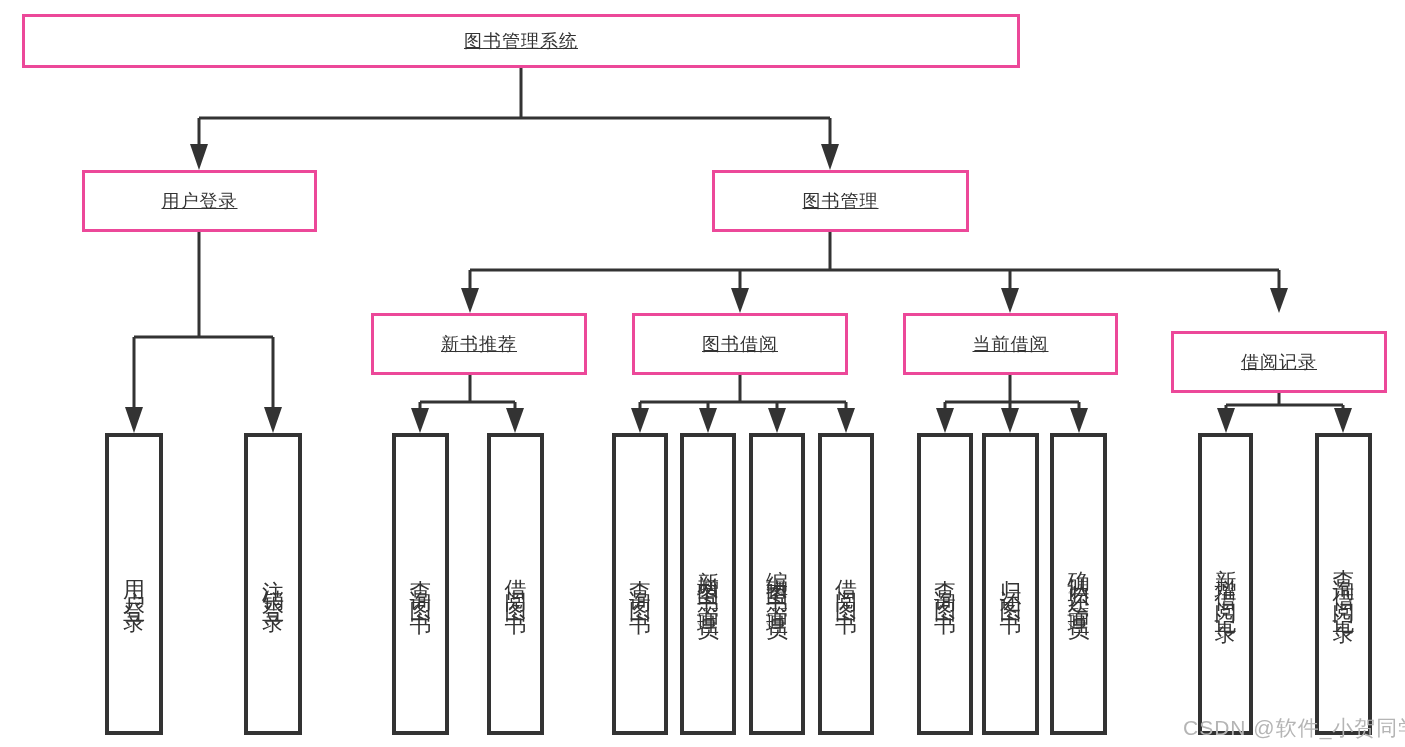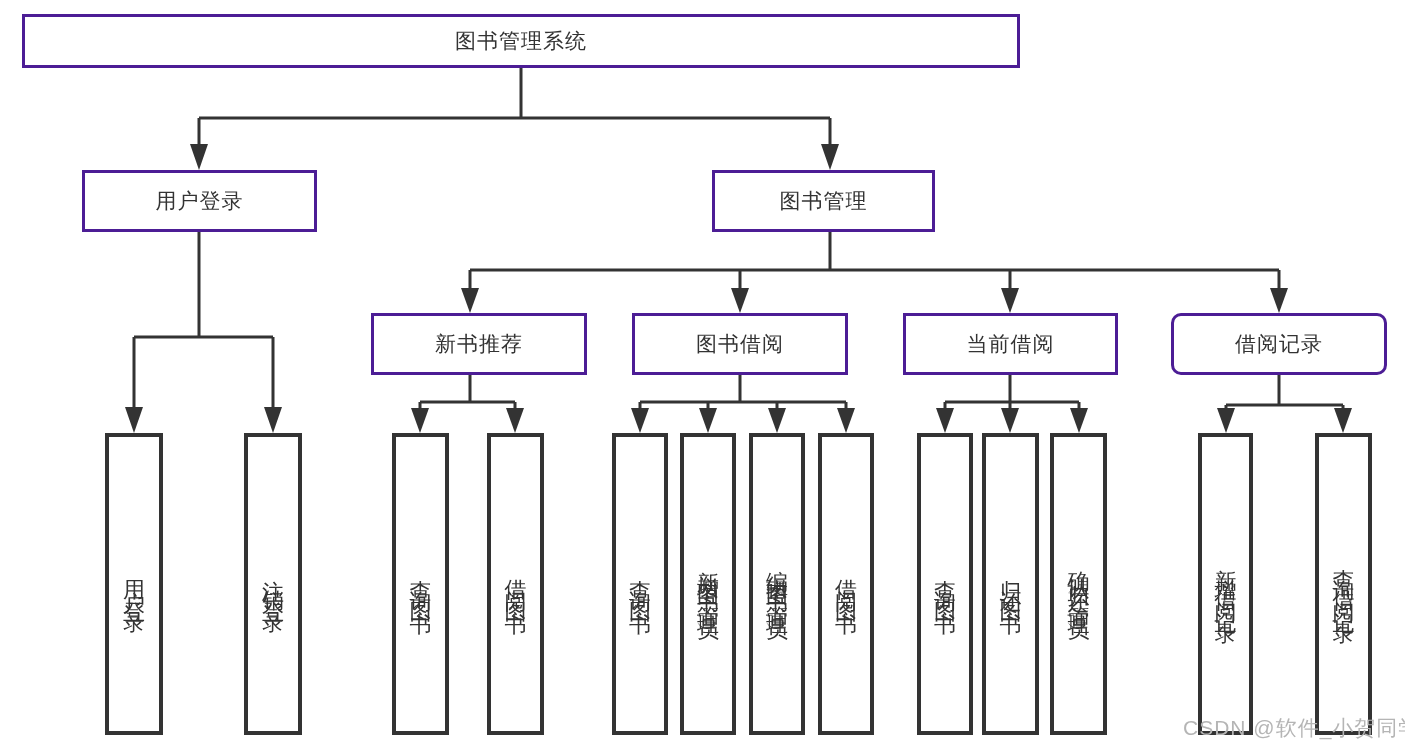--- a/index.html
+++ b/index.html
@@ -13,29 +13,30 @@
   }
   .connectors {
     position: absolute;
     left: 0; top: 0;
     width: 1405px; height: 747px;
     pointer-events: none;
   }
   .node {
     position: absolute;
     box-sizing: border-box;
-    border: 3px solid #4c1d95;
+    border: 3px solid #ec4899;
     background: #ffffff;
     display: flex;
     align-items: center;
     justify-content: center;
-    font-size: 21px;
+    font-size: 18px;
     letter-spacing: 1px;
     color: #333333;
     z-index: 2;
+    text-decoration: underline;
   }
   .vnode {
     position: absolute;
     box-sizing: border-box;
     border: 4px solid #333333;
     background: #ffffff;
     display: flex;
     align-items: center;
     justify-content: center;
     z-index: 2;
@@ -124,26 +125,26 @@
     </g>
     <g fill="#333333" stroke="none">
       <polygon points="1226,433 1217,408 1235,408"></polygon>
       <polygon points="1343,433 1334,408 1352,408"></polygon>
     </g>
   </svg>
 
   <div class="node" style="left:22px; top:14px; width:998px; height:54px;">图书管理系统</div>
 
   <div class="node" style="left:82px; top:170px; width:235px; height:62px;">用户登录</div>
-  <div class="node" style="left:712px; top:170px; width:223px; height:62px;">图书管理</div>
+  <div class="node" style="left:712px; top:170px; width:257px; height:62px;">图书管理</div>
 
   <div class="node" style="left:371px; top:313px; width:216px; height:62px;">新书推荐</div>
   <div class="node" style="left:903px; top:313px; width:215px; height:62px;">当前借阅</div>
   <div class="node" style="left:632px; top:313px; width:216px; height:62px;">图书借阅</div>
-  <div class="node" style="left:1171px; top:313px; width:216px; height:62px;border-radius:10px;">借阅记录</div>
+  <div class="node" style="left:1171px; top:331px; width:216px; height:62px;">借阅记录</div>
 
   <div class="vnode" style="left:105px; top:433px; width:58px; height:302px;">
     <span>用户登录</span>
   </div>
   <div class="vnode" style="left:244px; top:433px; width:58px; height:302px;">
     <span>注销登录</span>
   </div>
 
   <div class="vnode" style="left:392px; top:433px; width:57px; height:302px;">
     <span>查询图书</span>

